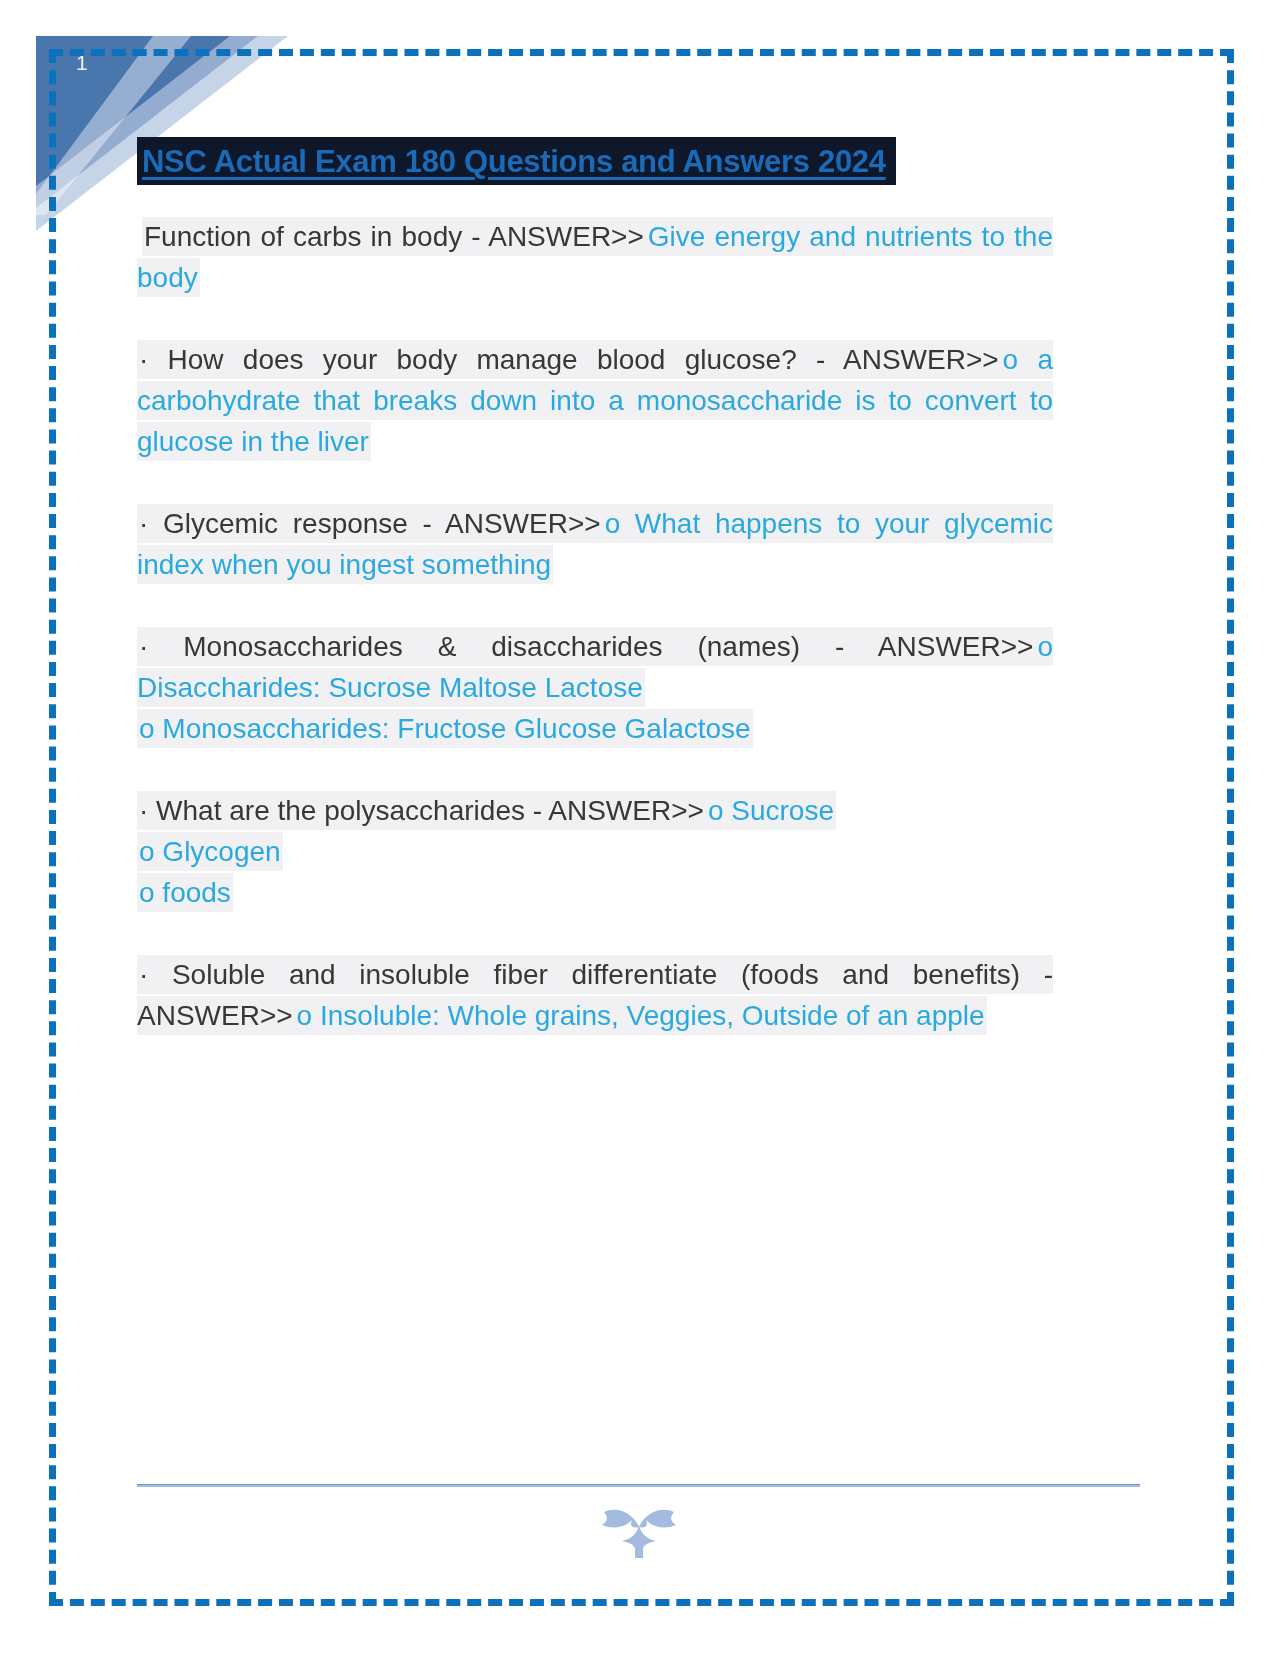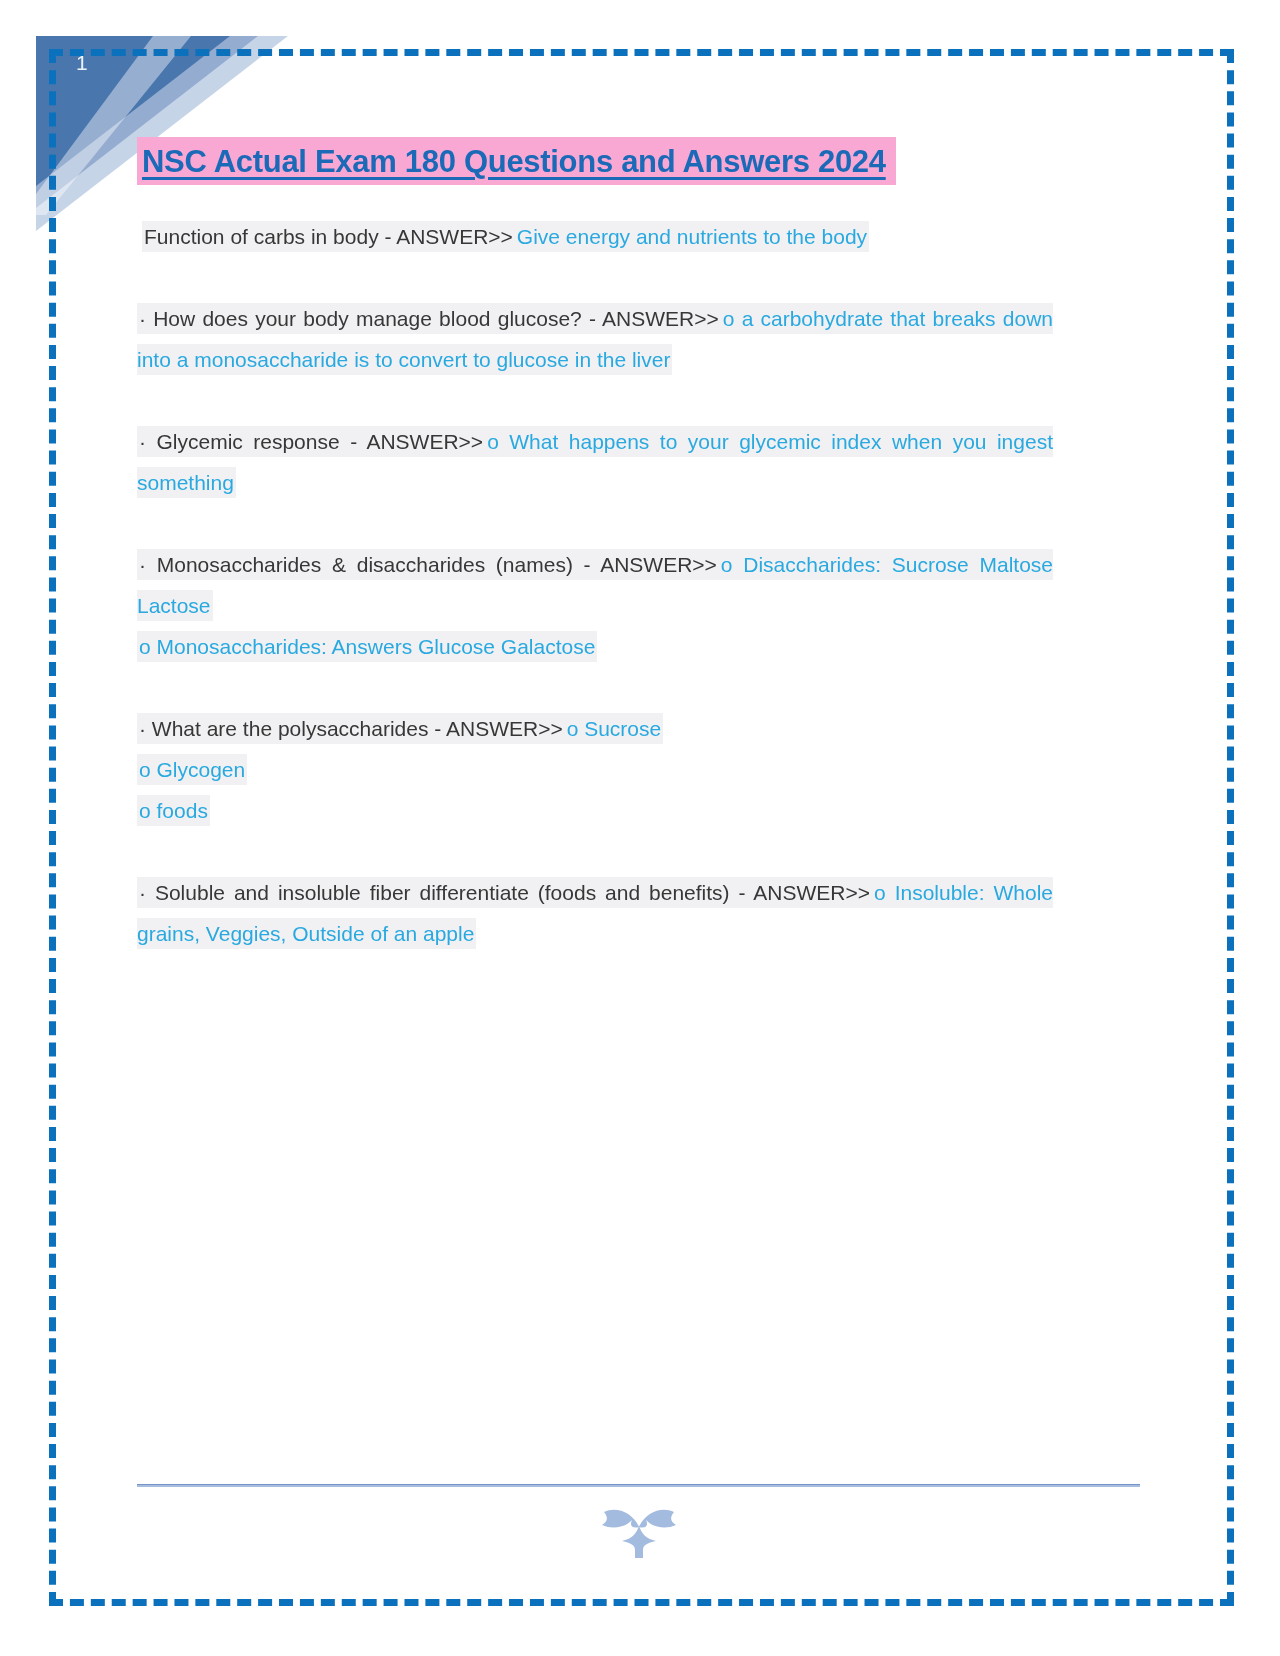--- a/index.html
+++ b/index.html
@@ -21,34 +21,34 @@
     position:absolute;left:49px;top:49px;right:46px;bottom:50px;
     border:7px dashed #0B71BD;
     z-index:2;
     pointer-events:none;
   }
   .content{
     position:absolute;left:137px;top:137px;width:916px;z-index:3;
   }
   .doc-title{
     display:inline-block;
-    background:#f9a8d4;
+    background:#0f172a;
     color:#1B6AB8;
     font-size:31px;
     font-weight:bold;
     padding:7px 10px 5px 5px;
     text-decoration:underline;
     text-decoration-thickness:2.5px;
     text-underline-offset:5px;
     letter-spacing:-0.3px;
   }
   .qa-list{margin-top:31px;}
   .qa{
     margin:0 0 41px 0;
-    font-size:21px;
+    font-size:28px;
     line-height:41px;
     text-align:justify;
   }
   .qa:first-child{text-indent:5px;}
   .hl{background:#F1F1F3;padding:4px 2px;}
   .q{color:#373737;}
   .a{color:#29A9E0;}
   
   .footer-rule{
     position:absolute;left:137px;top:1484px;width:1003px;height:2px;
@@ -70,21 +70,21 @@
   <span class="page-number">1</span>
 
   <div class="dashed-border"></div>
 
   <div class="content">
     <span class="doc-title">NSC Actual Exam 180 Questions and Answers 2024</span>
     <div class="qa-list">
         <p class="qa"><span class="q hl">Function of carbs in body - ANSWER&gt;&gt;</span><span class="a hl">Give energy and nutrients to the body</span></p>
         <p class="qa"><span class="q hl">· How does your body manage blood glucose? - ANSWER&gt;&gt;</span><span class="a hl">o a carbohydrate that breaks down into a monosaccharide is to convert to glucose in the liver</span></p>
         <p class="qa"><span class="q hl">· Glycemic response - ANSWER&gt;&gt;</span><span class="a hl">o What happens to your glycemic index when you ingest something</span></p>
-        <p class="qa"><span class="q hl">· Monosaccharides &amp; disaccharides (names) - ANSWER&gt;&gt;</span><span class="a hl">o Disaccharides: Sucrose Maltose Lactose</span><br><span class="a hl">o Monosaccharides: Answers Glucose Galactose</span></p>
+        <p class="qa"><span class="q hl">· Monosaccharides &amp; disaccharides (names) - ANSWER&gt;&gt;</span><span class="a hl">o Disaccharides: Sucrose Maltose Lactose</span><br><span class="a hl">o Monosaccharides: Fructose Glucose Galactose</span></p>
         <p class="qa"><span class="q hl">· What are the polysaccharides - ANSWER&gt;&gt;</span><span class="a hl">o Sucrose</span><br><span class="a hl">o Glycogen</span><br><span class="a hl">o foods</span></p>
         <p class="qa"><span class="q hl">· Soluble and insoluble fiber differentiate (foods and benefits) - ANSWER&gt;&gt;</span><span class="a hl">o Insoluble: Whole grains, Veggies, Outside of an apple</span><br></p>
       </div>
   </div>
 
   <div class="footer-rule"></div>
   <svg class="ornament" viewBox="0 0 80 56" xmlns="http://www.w3.org/2000/svg" aria-hidden="true">
     <path fill="#A3BBDE" d="M40,24 C34,10 18,3 5,9 C10,15 8,19 3,22 C14,27 27,24 33,17 C30,23 34,26 40,24 Z"></path>
     <path fill="#A3BBDE" d="M40,24 C46,10 62,3 75,9 C70,15 72,19 77,22 C66,27 53,24 47,17 C50,23 46,26 40,24 Z"></path>
     <path fill="#A3BBDE" d="M40,22 C38,31 32,36 23,38 C32,40 36,42 36,47 L36,55 L44,55 L44,47 C44,42 48,40 57,38 C48,36 42,31 40,22 Z"></path>

